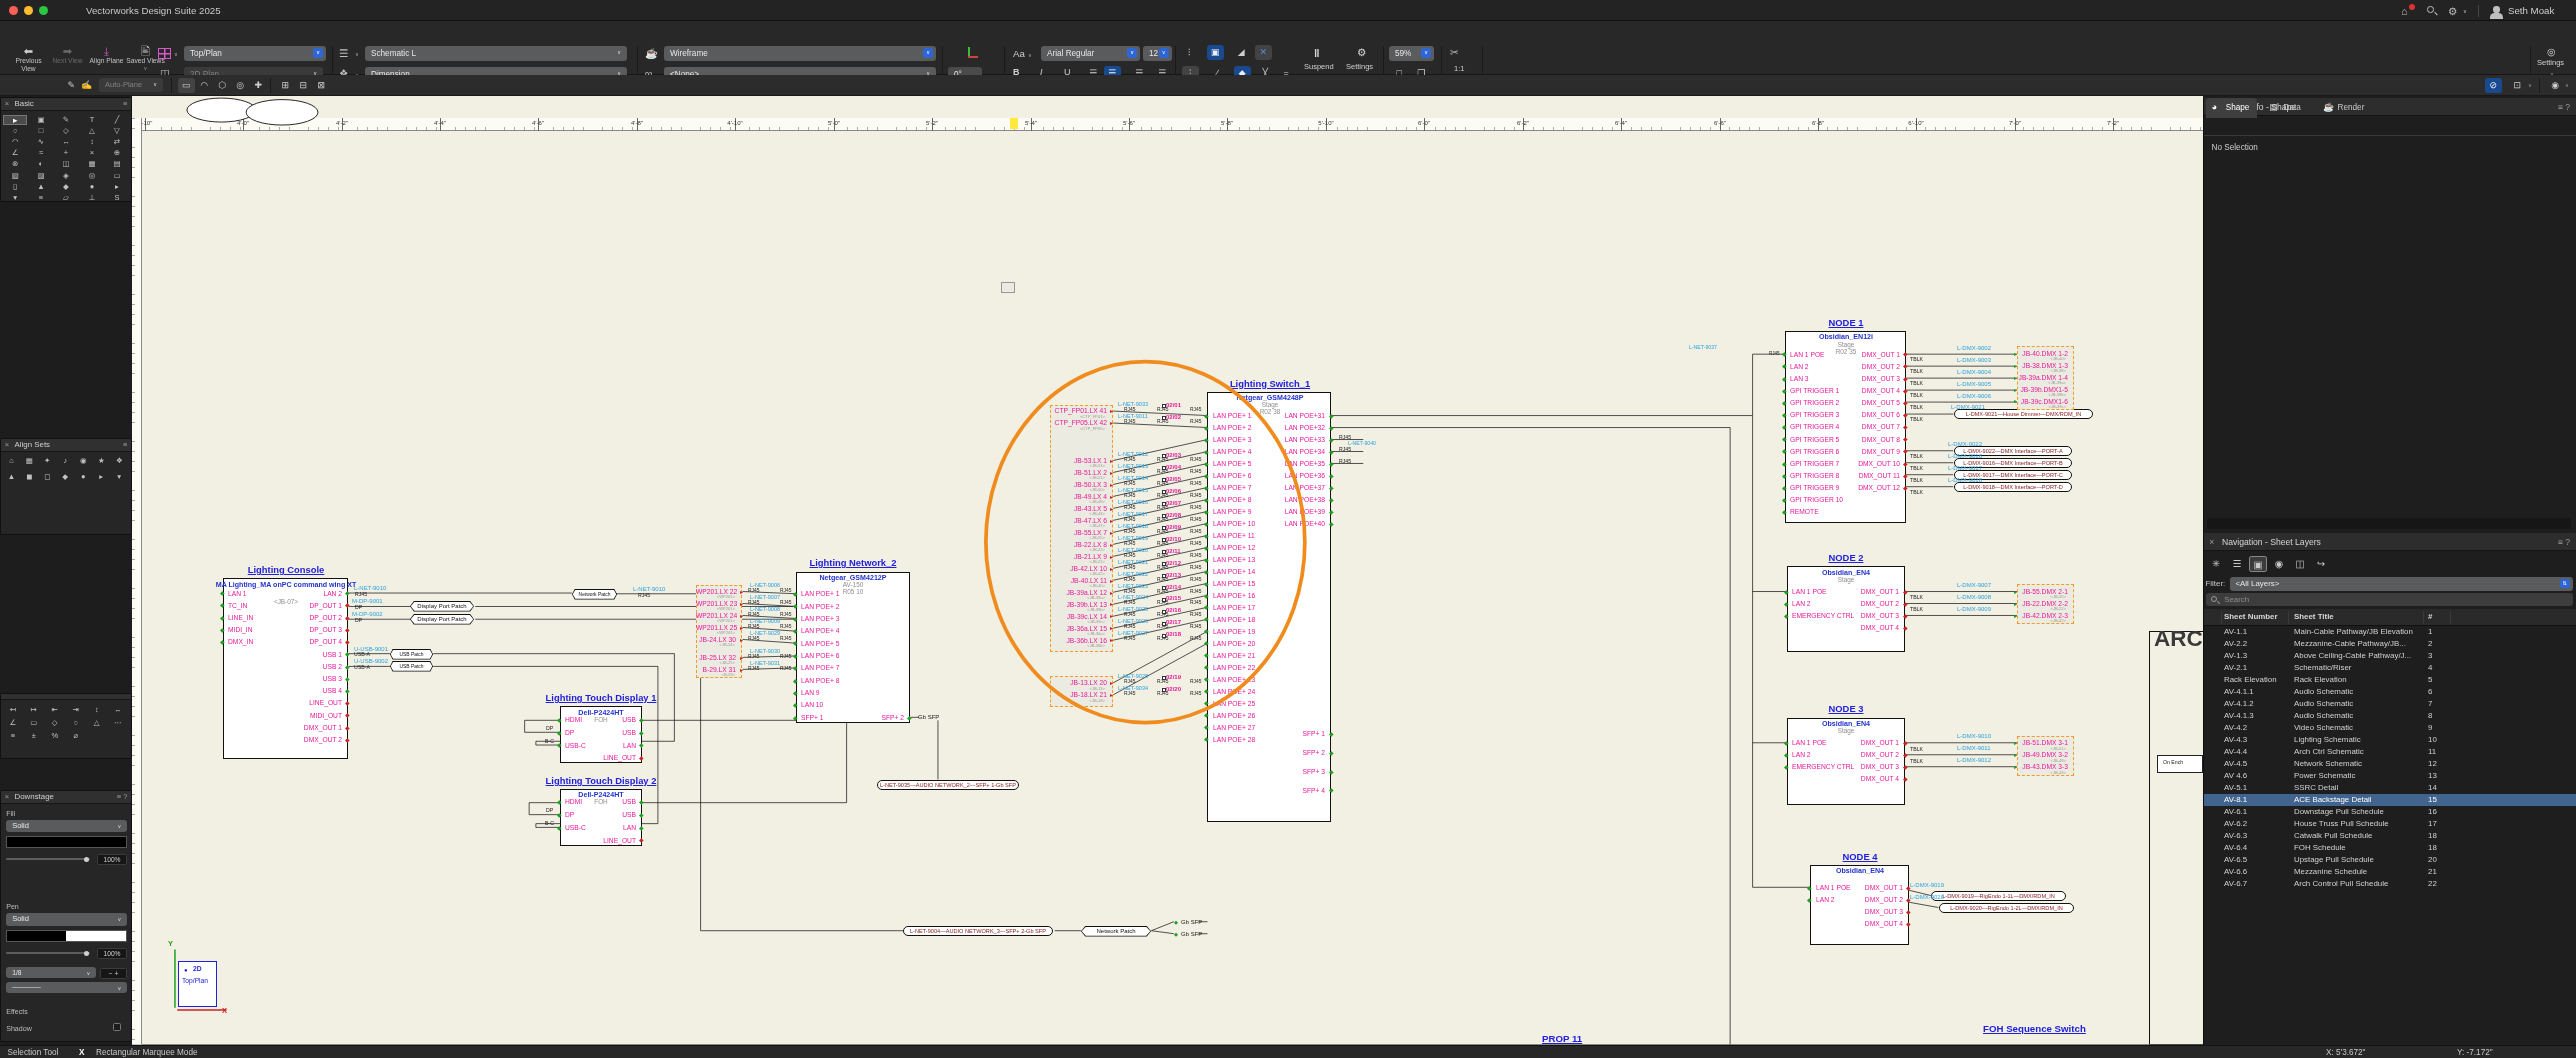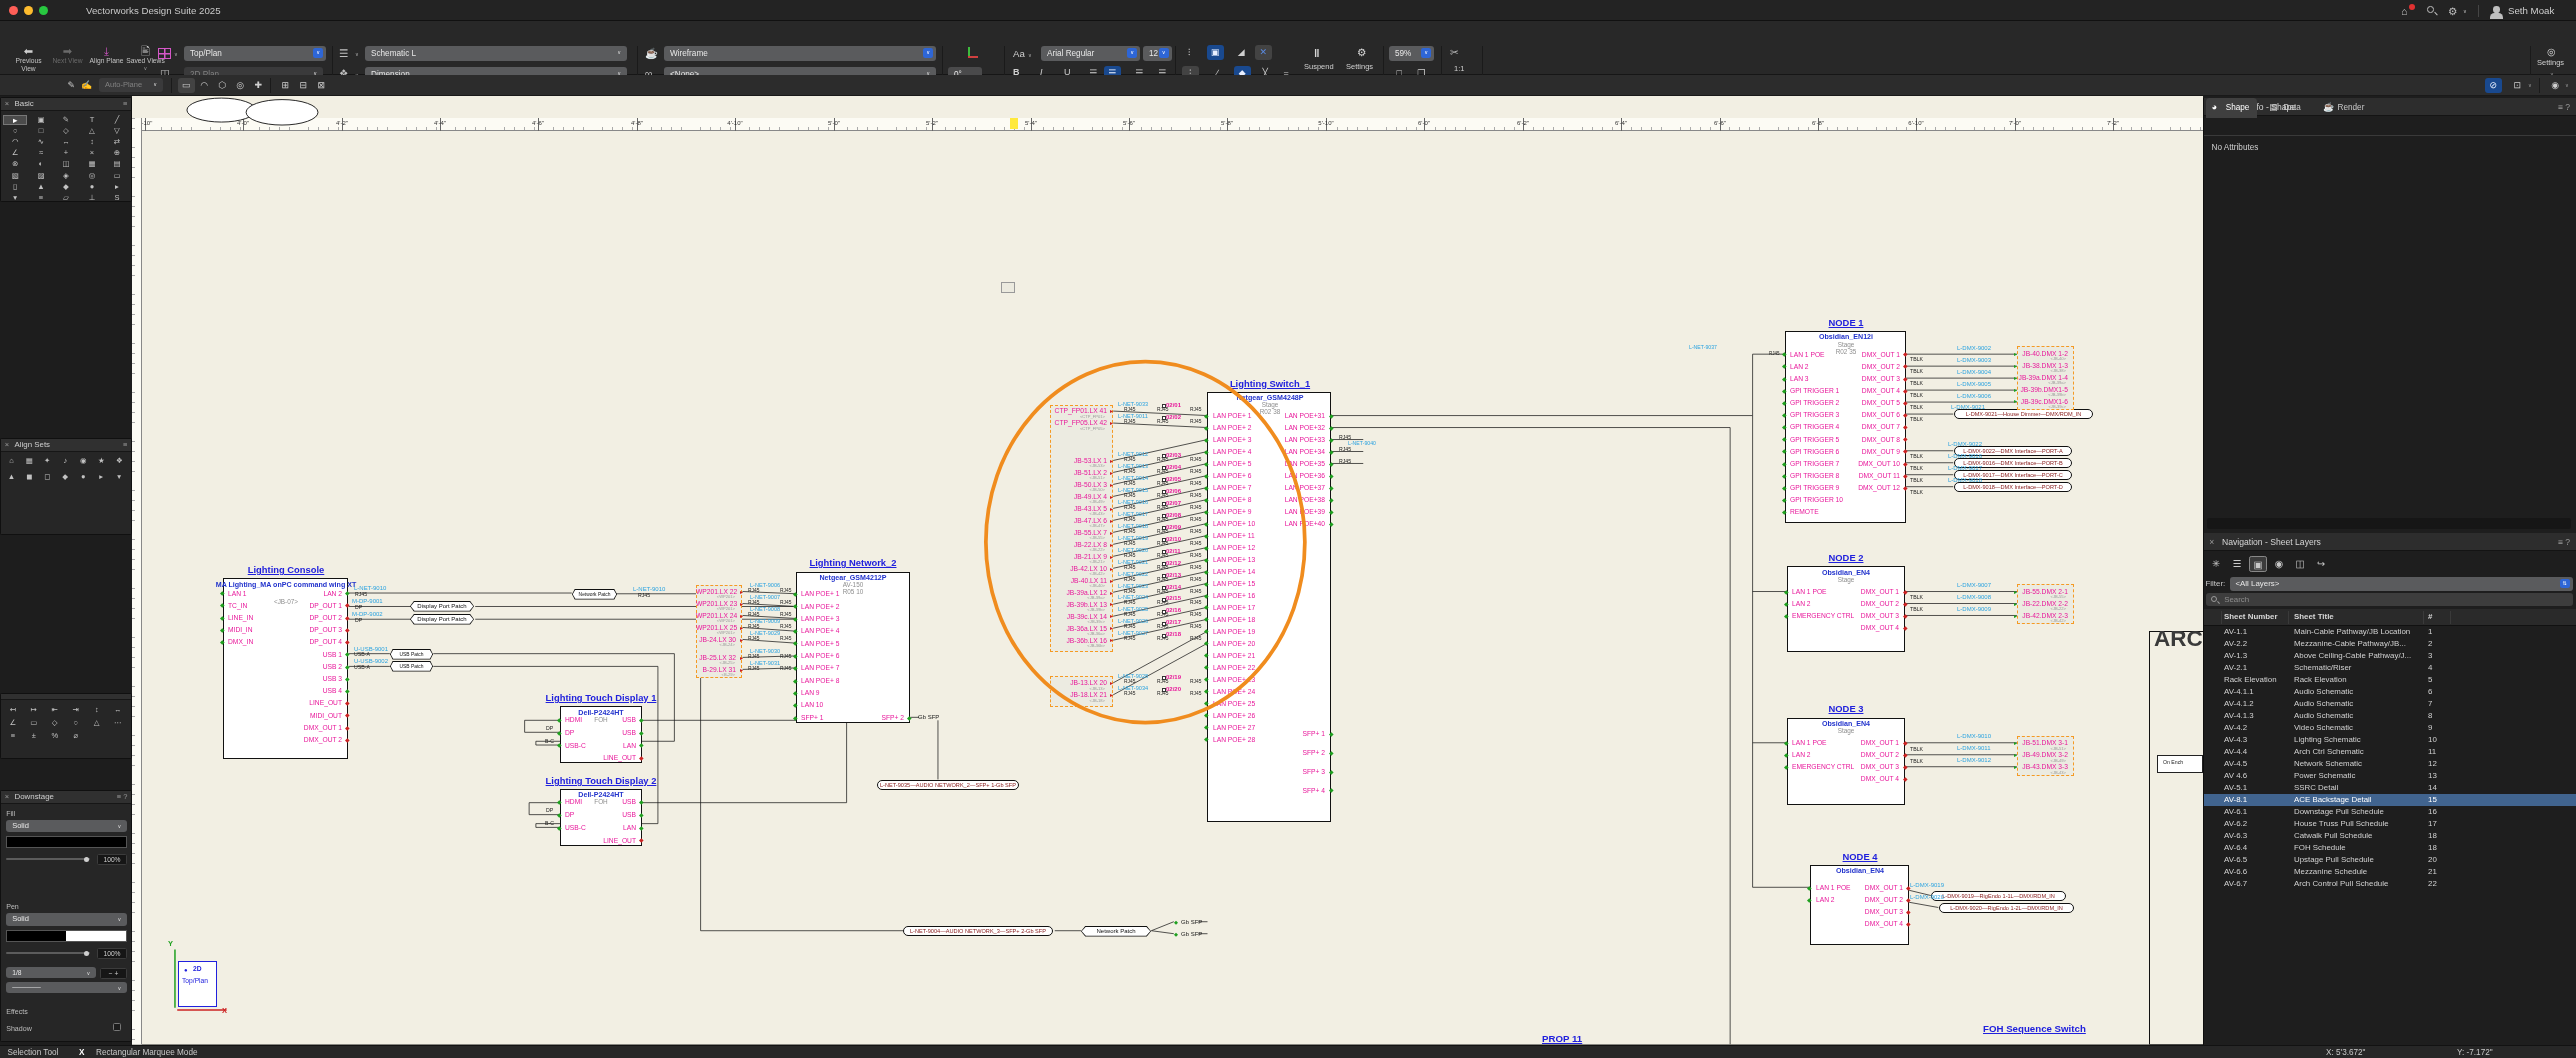--- a/index.html
+++ b/index.html
@@ -1161,21 +1161,21 @@
     <span class="x">×</span>
     <span>Object Info - Shape</span>
     <span class="rt">≡ ?</span></div>
   <div class="tab on" style="left:2.2px">
     <span class="ti">◕</span><span>Shape</span></div>
   <div class="tab" style="left:60px">
     <span class="ti">▤</span><span>Data</span></div>
   <div class="tab" style="left:114px">
     <span class="ti">☕</span><span>Render</span></div>
   <div class="abs" style="left:0;top:37px;width:373px;height:0.7px;background:#3a3a3a"></div>
-  <div class="abs" style="left:7.5px;top:45px;font-size:8.2px;color:#cfcfcf">No Attributes</div>
+  <div class="abs" style="left:7.5px;top:45px;font-size:8.2px;color:#cfcfcf">No Selection</div>
   <div class="abs" style="left:3px;top:420px;width:364px;height:10.5px;background:#161616;border-radius:2.2px"></div>
 </div>
 
 <div class="rpanel" style="top:533px;height:512px">
   <div class="rphdr">
     <span class="x">×</span>
     <span>Navigation - Sheet Layers</span>
     <span class="rt">≡ ?</span></div>
   <div id="nav-icons">
       <div class="navico" style="left: 3px; top: 22.5px;">✳</div>
@@ -1199,21 +1199,21 @@
     <span class="abs" style="left:90px;top:3px;font-size:7.9px;font-weight:bold;color:#d8d8d8">Sheet Title</span>
     <span class="abs" style="left:224px;top:3px;font-size:7.9px;font-weight:bold;color:#d8d8d8">#</span>
     <span class="colsep" style="left:16.5px;top:2.2px;height:12.7px"></span>
       <span class="colsep" style="left:84px;top:2.2px;height:12.7px"></span>
     <span class="colsep" style="left:219px;top:2.2px;height:12.7px"></span>
       <span class="colsep" style="left:246px;top:2.2px;height:12.7px"></span>
   </div>
   <div id="sheet-rows" class="abs" style="left:0;top:93px;width:373px">
       <div style="position: absolute; left: 0px; top: 0px; width: 373px; height: 12px; background: transparent;">
         <span class="cell" style="left: 20px; color: rgb(210, 210, 210);">AV-1.1</span>
-        <span class="cell" style="left: 90px; color: rgb(210, 210, 210);">Main-Cable Pathway/JB Location</span>
+        <span class="cell" style="left: 90px; color: rgb(210, 210, 210);">Main-Cable Pathway/JB Elevation</span>
         <span class="cell" style="left: 224px; color: rgb(210, 210, 210);">1</span>
       </div>
       <div style="position: absolute; left: 0px; top: 12px; width: 373px; height: 12px; background: transparent;">
         <span class="cell" style="left: 20px; color: rgb(210, 210, 210);">AV-2.2</span>
         <span class="cell" style="left: 90px; color: rgb(210, 210, 210);">Mezzanine-Cable Pathway/JB...</span>
         <span class="cell" style="left: 224px; color: rgb(210, 210, 210);">2</span>
       </div>
       <div style="position: absolute; left: 0px; top: 24px; width: 373px; height: 12px; background: transparent;">
         <span class="cell" style="left: 20px; color: rgb(210, 210, 210);">AV-1.3</span>
         <span class="cell" style="left: 90px; color: rgb(210, 210, 210);">Above Ceiling-Cable Pathway/J...</span>

